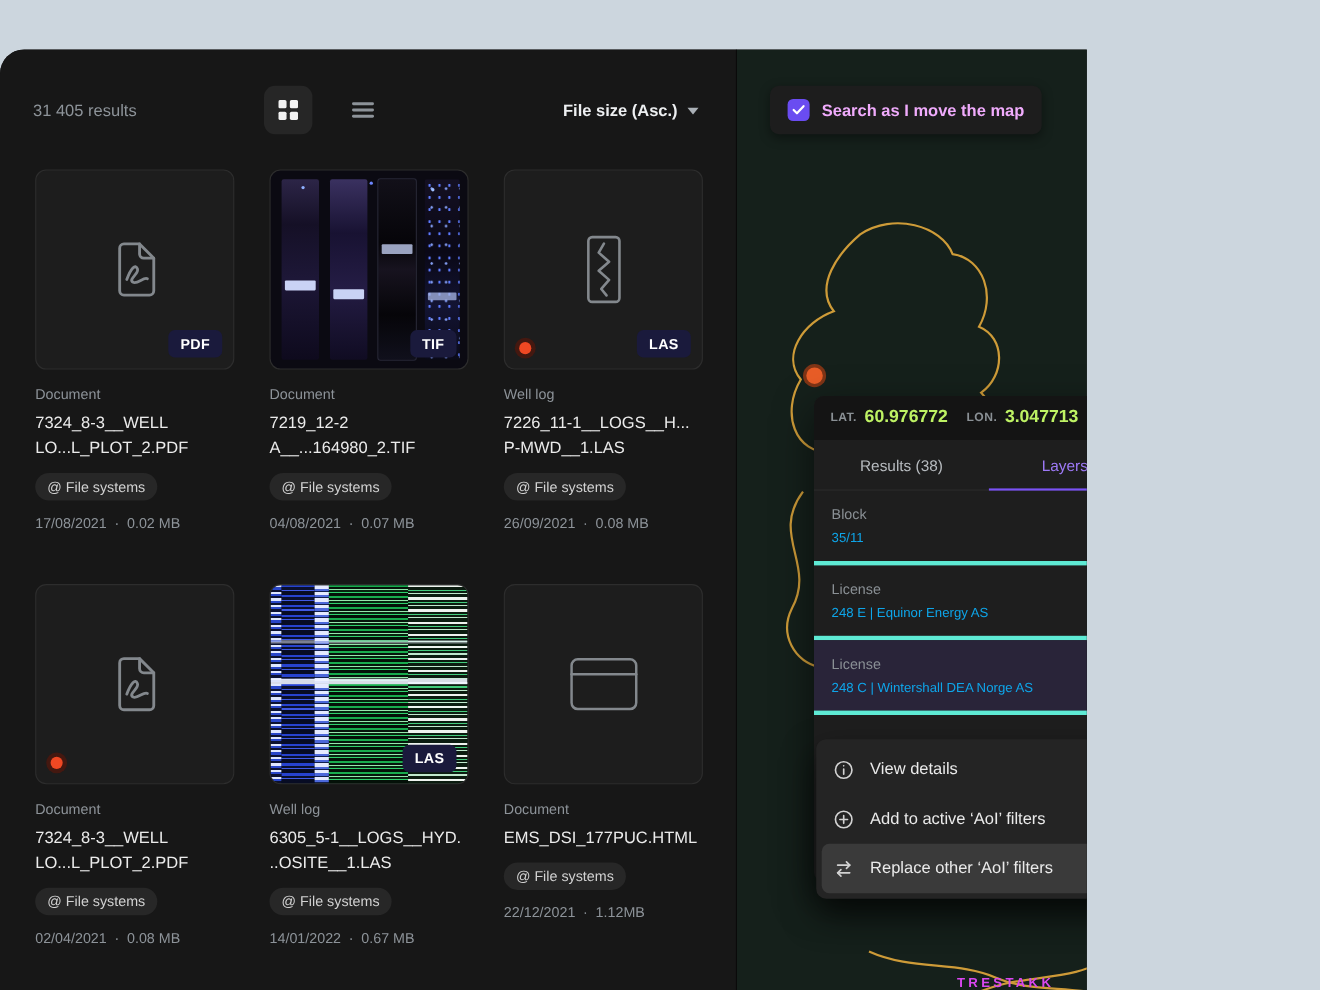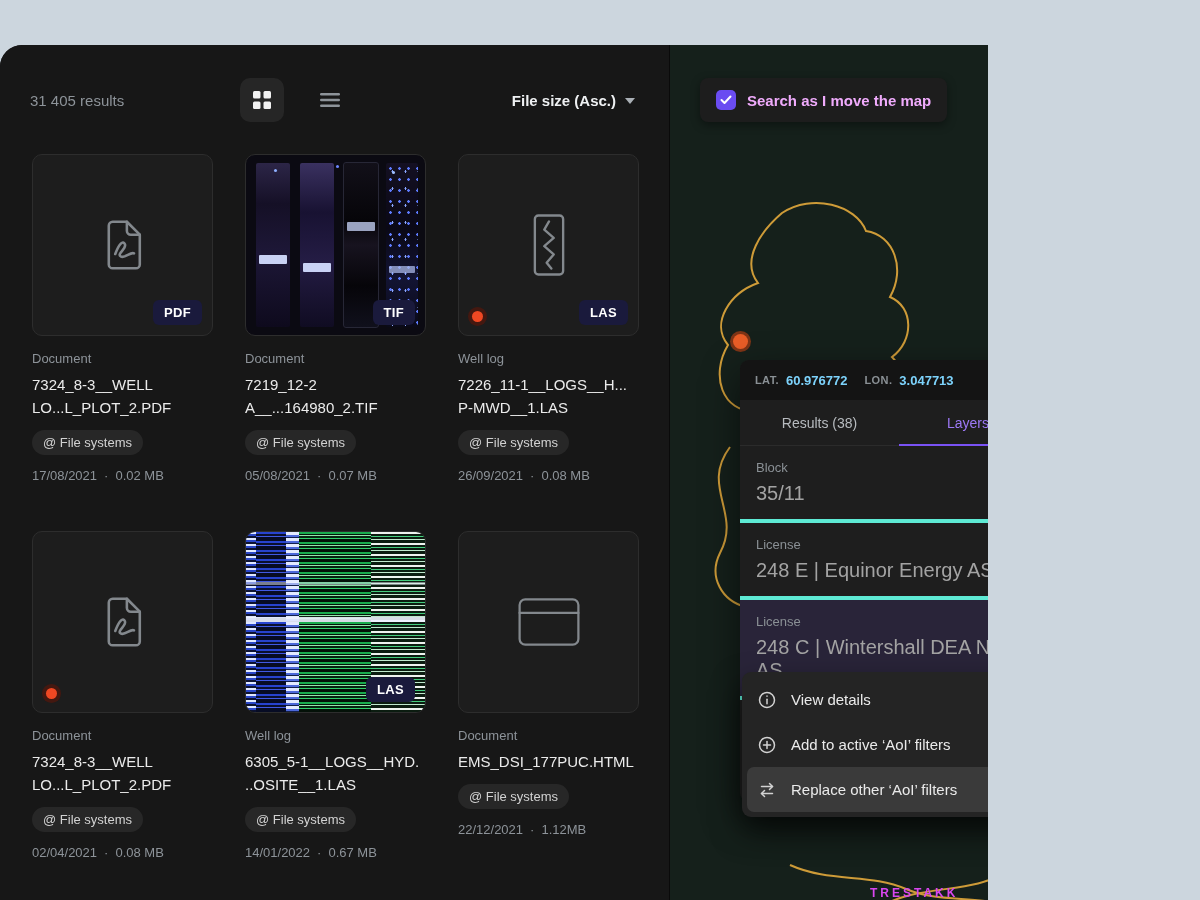--- a/index.html
+++ b/index.html
@@ -93,32 +93,32 @@
   .zoom-btn { width: 47px; height: 47px; display: flex; align-items: center; justify-content: center;
               color: #e8e8e8; font-size: 24px; cursor: pointer; background: none; border: none; }
   .zoom-divider { height: 1px; background: #2e2e2e; }
 
   
   .popup { position: absolute; left: 70px; top: 315px; width: 318px; height: 442px; background: #1e1e1e;
            border-radius: 9px; box-shadow: 0 14px 36px rgba(0,0,0,.55); z-index: 5; }
   .popup-header { height: 40px; background: #141414; border-radius: 9px 9px 0 0; display: flex;
                   align-items: center; padding: 0 15px; gap: 7px; }
   .coord-label { color: #8a9095; font-size: 11px; font-weight: 700; letter-spacing: .4px; }
-  .coord-value { color: #7dd3fc; font-size: 13px; font-weight: 700; }
+  .coord-value { color: #bef264; font-size: 16px; font-weight: 700; }
   .coord-value.lat { margin-right: 10px; }
   .popup-close { margin-left: auto; color: #e4e4e4; font-size: 21px; line-height: 1; cursor: pointer;
                  background: none; border: none; font-family: inherit; }
   .popup-tabs { display: flex; height: 46px; border-bottom: 1px solid #2b2b2b; }
   .tab { flex: 1; display: flex; align-items: center; justify-content: center; font-size: 14px;
          color: #b7bbbf; cursor: pointer; position: relative; }
   .tab.active { color: #9d79f6; }
   .tab.active::after { content: ""; position: absolute; left: 0; right: 0; bottom: -1px; height: 2px; background: #7a52f4; }
   .info-row { padding: 14px 16px; border-bottom: 4px solid #5eead4; cursor: pointer; }
   .info-row .row-label { color: #8a9095; font-size: 13px; margin-bottom: 7px; }
-  .info-row .row-value { color: #a3a3a3; font-size: 20px; }
+  .info-row .row-value { color: #0ea5e9; font-size: 12px; }
   .info-row.highlighted { background: #292439; }
   .scroll-track { position: absolute; right: 5px; top: 95px; bottom: 14px; width: 4px; background: #2c2c2c;
                   border-radius: 2px; }
   .scroll-thumb { position: absolute; right: 0; top: 73px; width: 4px; height: 170px; background: #6f6f6f;
                   border-radius: 2px; cursor: pointer; }
 
   
   .menu { position: absolute; left: 72px; top: 627px; width: 296px; background: #242424; border-radius: 9px;
           box-shadow: 0 14px 30px rgba(0,0,0,.6); z-index: 8; padding: 5px 0; }
   .menu-item { display: flex; align-items: center; gap: 14px; height: 45px; padding: 0 15px; color: #eaeaea;
@@ -188,21 +188,21 @@
             <i class="strip s2"></i>
             <i class="strip s3"></i>
             <i class="strip s4"></i>
             <i class="tif-stars"></i>
             <span class="badge">TIF</span>
           </div>
           <div class="card-type">Document</div>
           <div class="card-title">7219_12-2 A__...164980_2.TIF</div>
           <span class="card-tag">@ File systems</span>
           <div class="card-meta">
-            <span>05/08/2021</span>
+            <span>04/08/2021</span>
             <span>·</span>
             <span>0.07 MB</span>
           </div>
         </article>
 
         <article class="card">
           <div class="thumb thumb-center">
             <svg class="doc-icon" width="52" height="66" viewBox="0 0 44 56">
               <rect x="10" y="3" width="24" height="50" rx="3"></rect>
               <polyline points="22,8 18,15 26,22 18,29 26,36 20,43 24,48"></polyline>

